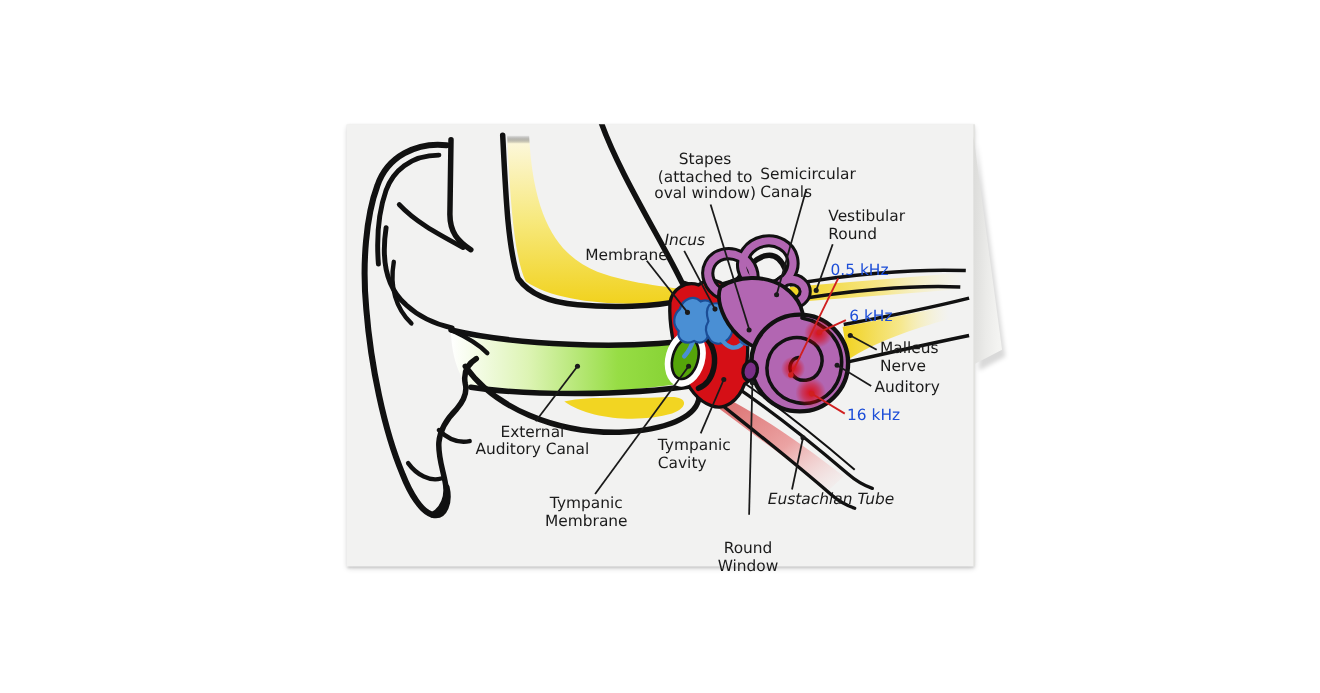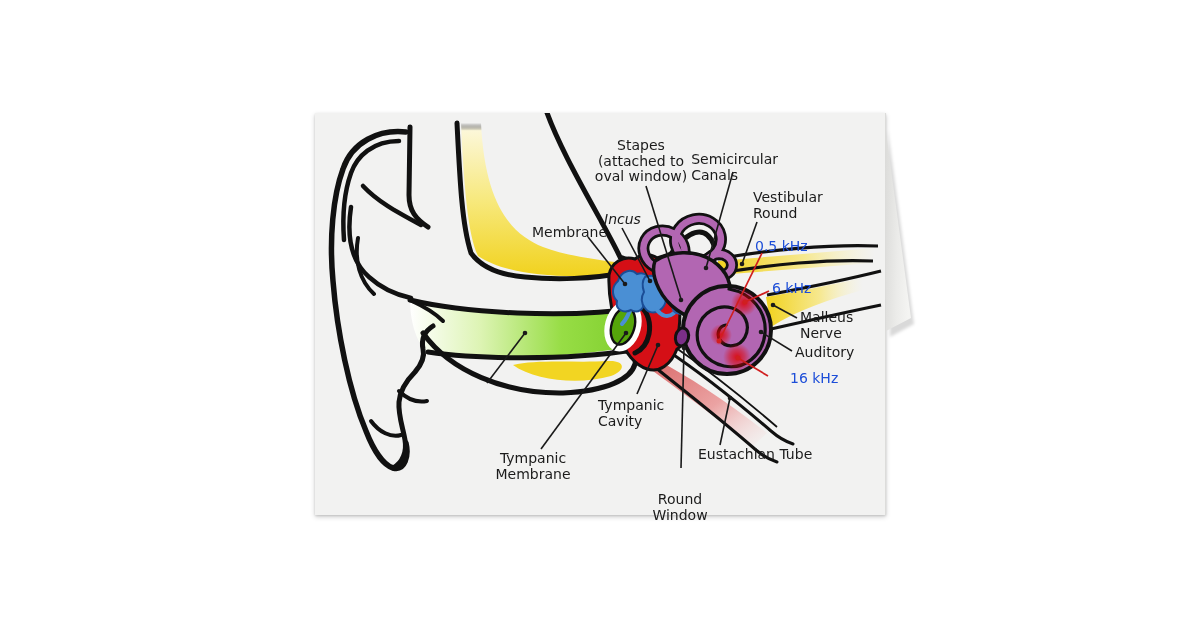--- a/index.html
+++ b/index.html
@@ -18,26 +18,26 @@
   .freq{color:#1d4ed8;}
   #lb-stapes{left:641px;top:138px;}
   #lb-semicircular{right:407px;top:152px;}
   #lb-vestibular{left:753px;top:190px;}
   #lb-malleus{left:532px;top:225px;}
   #lb-incus{left:604px;top:212px;font-style:italic;}
   #lb-khz05{left:755px;top:239px;}
   #lb-khz6{left:772px;top:281px;}
   #lb-cochlearnerve{left:800px;top:310px;}
   #lb-cochlea{left:795px;top:345px;}
-  #lb-khz16{left:790px;top:371px;}
+  #lb-khz16{left:770px;top:371px;}
   #lb-external{left:484px;top:386px;}
   #lb-tympcavity{left:598px;top:398px;}
   #lb-tympmembrane{left:533px;top:451px;}
   #lb-roundwindow{left:680px;top:492px;}
-  #lb-eustachian{left:698px;top:447px;}
+  #lb-eustachian{left:698px;top:447px;font-style:italic;}
 </style>
 </head>
 <body>
 
 <div class="stage">
 
   <div class="card"></div>
 
   <svg class="fold" viewBox="0 0 34 222">
     <defs>
@@ -230,20 +230,22 @@
   <div class="label" id="lb-vestibular">Vestibular
 Round</div>
   <div class="label" id="lb-malleus">Membrane</div>
   <div class="label" id="lb-incus">Incus</div>
   <div class="label freq" id="lb-khz05">0.5 kHz</div>
   <div class="label freq" id="lb-khz6">6 kHz</div>
   <div class="label" id="lb-cochlearnerve">Malleus
 Nerve</div>
   <div class="label" id="lb-cochlea">Auditory</div>
   <div class="label freq" id="lb-khz16">16 kHz</div>
+  <div class="label center" id="lb-external">External
+Auditory Canal</div>
   <div class="label" id="lb-tympcavity">Tympanic
 Cavity</div>
   <div class="label center" id="lb-tympmembrane">Tympanic
 Membrane</div>
   <div class="label center" id="lb-roundwindow">Round
 Window</div>
   <div class="label" id="lb-eustachian">Eustachian Tube</div>
 </div>
 
 </body></html>

